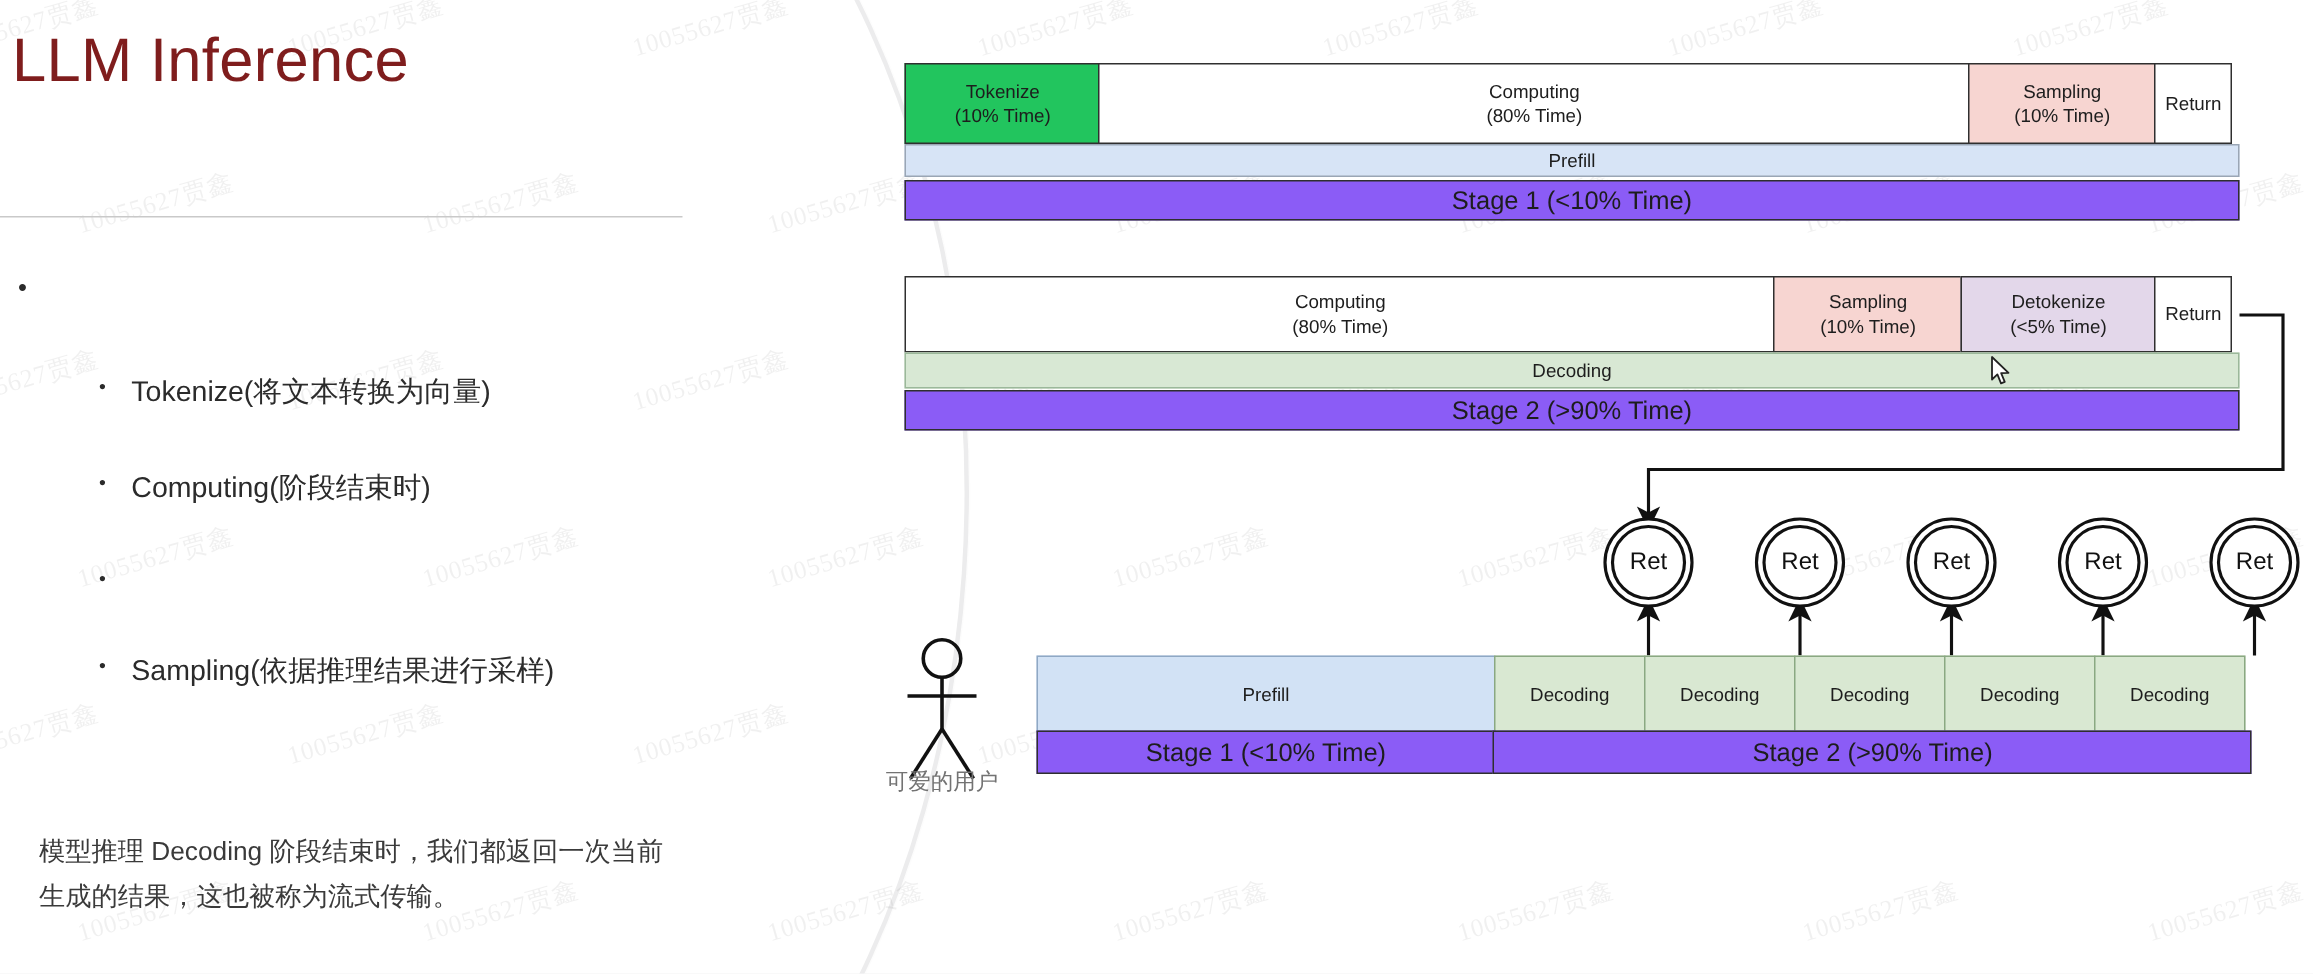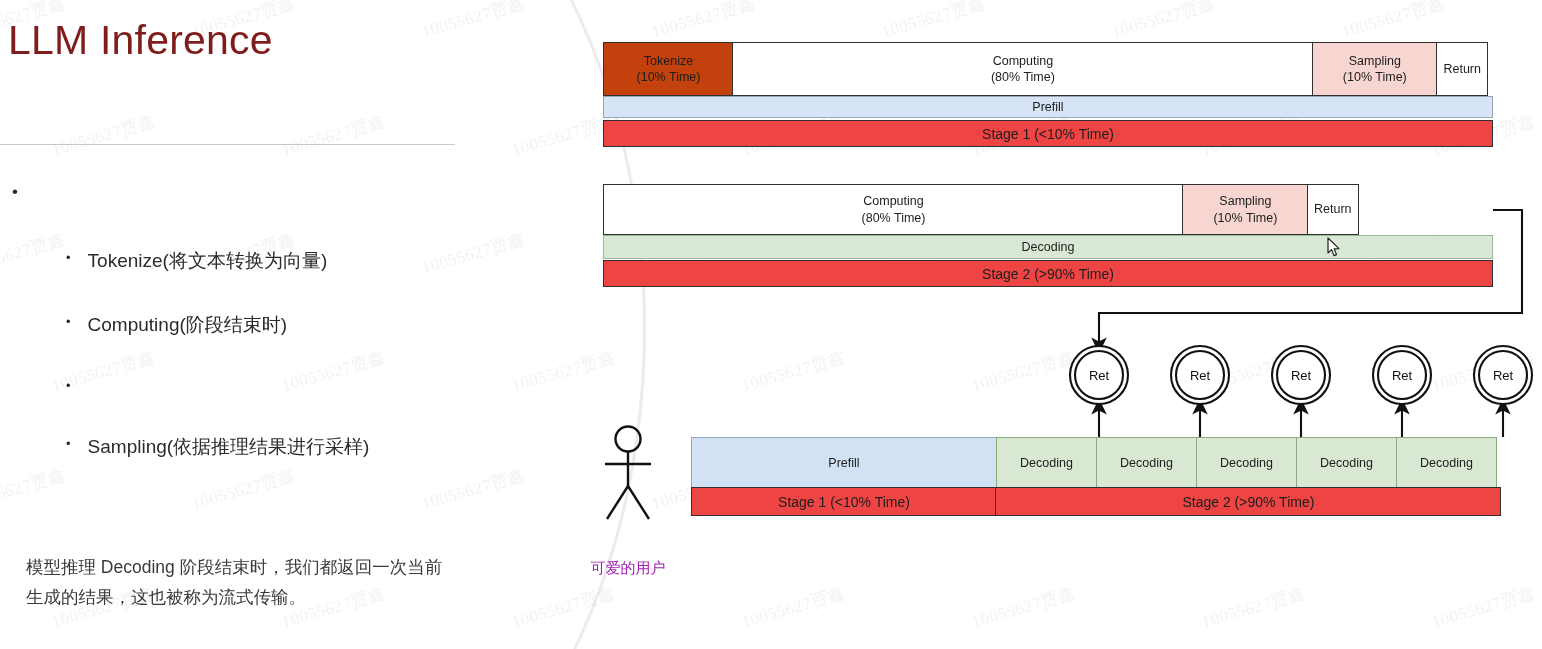--- a/index.html
+++ b/index.html
@@ -62,23 +62,23 @@
     display:flex;flex-direction:column;align-items:center;justify-content:center;
     font-size:12.5px;line-height:1.32;color:#1d1d1d;text-align:center;
   }
   .band{
     box-sizing:border-box;border:1.2px solid #9aa6b5;
     display:flex;align-items:center;justify-content:center;
     font-size:12.5px;color:#1d1d1d;
   }
   .band.green{border-color:#9bb89a;}
   .stage{
-    box-sizing:border-box;border:1.6px solid #2f2f2f;background:#ef4444;
+    box-sizing:border-box;border:1.6px solid #2f2f2f;background:#8b5cf6;
     display:flex;align-items:center;justify-content:center;
-    font-size:14px;color:#1d1d1d;
+    font-size:17px;color:#1d1d1d;
   }
 
   
   #g1{left:603px;top:42px;}
   #g1band{position:absolute;left:603px;top:96px;width:890px;height:22px;background:#d7e4f6;}
   #g1stage{position:absolute;left:603px;top:120px;width:890px;height:27px;}
 
   
   #g2{left:603px;top:184px;}
   #g2band{position:absolute;left:603px;top:235px;width:890px;height:24px;background:#d8e8d4;}
@@ -93,25 +93,25 @@
     display:flex;align-items:center;justify-content:center;
     font-size:12.5px;color:#1d1d1d;height:51px;
   }
   .tlcell.prefill{background:#d2e2f5;border-color:#8fa8c4;}
   .tlcell.dec{background:#d9e8d2;}
 
   
   .figure{position:absolute;left:592px;top:424px;width:72px;height:100px;}
   .figcap{
     position:absolute;left:578px;top:512px;width:100px;text-align:center;
-    font-size:15px;color:#a21caf;margin-top:47px;
+    font-size:15px;color:#737373;
   }
 
   .ret-label{
-    position:absolute;font-size:13px;color:#111;
+    position:absolute;font-size:16px;color:#111;
     transform:translate(-50%,-50%);pointer-events:none;
   }
   .svg-ov{position:absolute;left:0;top:0;width:1542px;height:649px;pointer-events:none;}
 
   .cursor{position:absolute;left:1327px;top:237px;width:14px;height:20px;}
 </style>
 </head>
 <body>
 
 <div class="slide">
@@ -186,21 +186,21 @@
       <span class="dot2">•</span>
       <span>Sampling(依据推理结果进行采样)</span>
     </div>
   </div>
 
   <div class="note">模型推理 Decoding 阶段结束时，我们都返回一次当前生成的结果，这也被称为流式传输。</div>
 
   <div class="diagram">
 
     <div class="bar-row" id="g1">
-        <div class="cell" style="width: 131px; height: 54px; background: #c2410c;">
+        <div class="cell" style="width: 131px; height: 54px; background: #22c55e;">
           <div>Tokenize</div>
           <div>(10% Time)</div>
         </div>
         <div class="cell" style="width: 581px; height: 54px; background: rgb(255, 255, 255); margin-left: -1.6px;">
           <div>Computing</div>
           <div>(80% Time)</div>
         </div>
         <div class="cell" style="width: 126px; height: 54px; background: rgb(247, 213, 209); margin-left: -1.6px;">
           <div>Sampling</div>
           <div>(10% Time)</div>
@@ -213,20 +213,24 @@
     <div class="stage" id="g1stage">Stage 1 (&lt;10% Time)</div>
 
     <div class="bar-row" id="g2">
         <div class="cell" style="width: 581px; height: 51px; background: rgb(255, 255, 255);">
           <div>Computing</div>
           <div>(80% Time)</div>
         </div>
         <div class="cell" style="width: 126px; height: 51px; background: rgb(247, 213, 209); margin-left: -1.6px;">
           <div>Sampling</div>
           <div>(10% Time)</div>
+        </div>
+        <div class="cell" style="width: 131px; height: 51px; background: rgb(227, 215, 234); margin-left: -1.6px;">
+          <div>Detokenize</div>
+          <div>(&lt;5% Time)</div>
         </div>
         <div class="cell" style="width: 52px; height: 51px; background: rgb(255, 255, 255); margin-left: -1.6px;">
           <div>Return</div>
         </div>
       </div>
     <div class="band green" id="g2band">Decoding</div>
     <div class="stage" id="g2stage">Stage 2 (&gt;90% Time)</div>
 
     <svg class="svg-ov" viewBox="0 0 1542 649">
       <defs>

